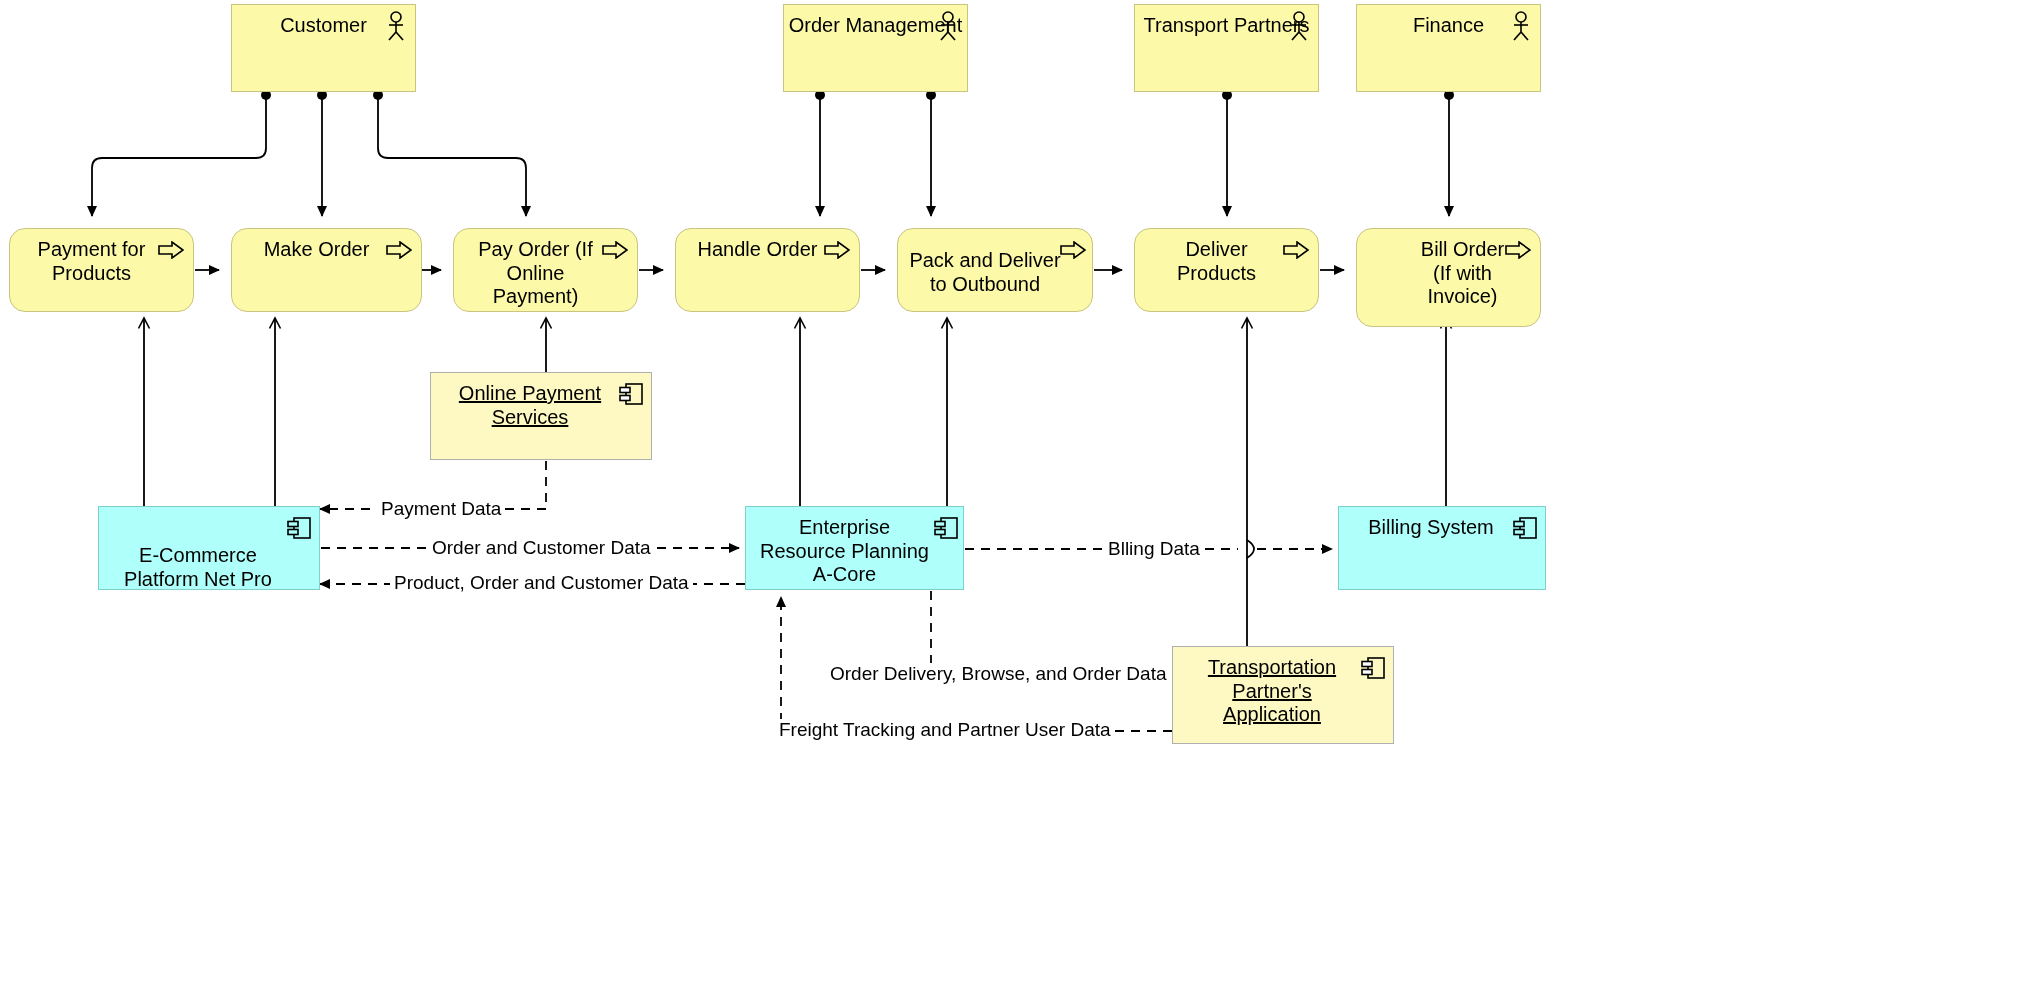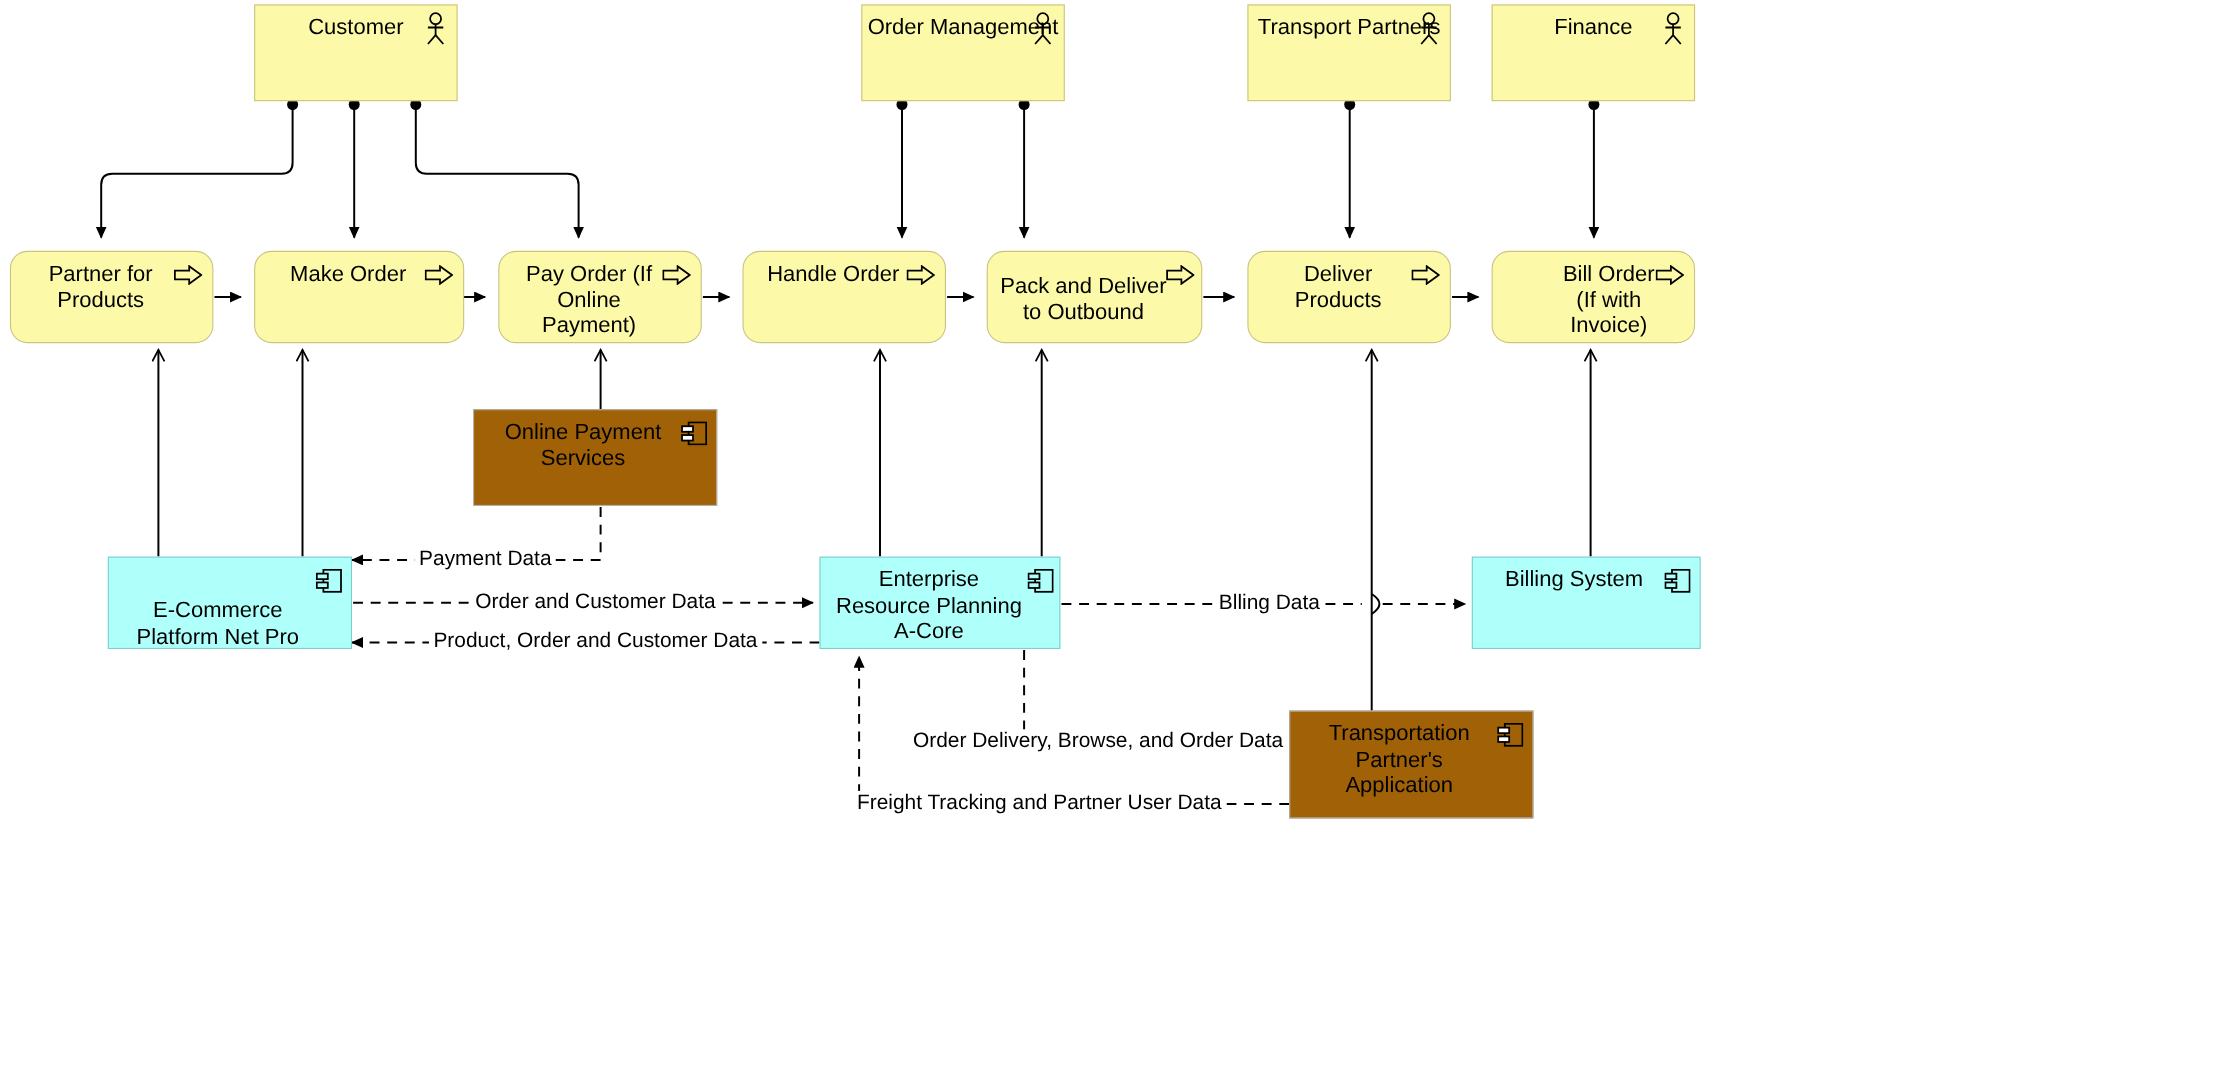--- a/index.html
+++ b/index.html
@@ -8,21 +8,21 @@
   svg.layer{position:absolute;left:0;top:0;width:2034px;height:992px;}
   .node{position:absolute;box-sizing:border-box;display:flex;align-items:flex-start;justify-content:center;}
   .node .label{
     position:relative;z-index:2;text-align:center;line-height:1.18;
     font-size:20px;color:#000;padding-top:9px;width:100%;
     font-family:"Liberation Sans",sans-serif;
   }
   .actor{background:#fcf9a8;border:1px solid #c9c480;}
   .process{background:#fcf9a8;border:1px solid #c9c480;border-radius:16px;}
   .app{background:#affffb;border:1px solid #7fcfcb;}
-  .app-white{background:#a16207;border:1px solid #b0b0b0;}
+  .app-white{background:#fef9c3;border:1px solid #b0b0b0;text-decoration:underline;}
   .icon{position:absolute;z-index:3;}
   .edge-label{
     position:absolute;font-size:19px;color:#000;white-space:nowrap;
     background:#fff;padding:0 4px;z-index:5;
     font-family:"Liberation Sans",sans-serif;
   }
 </style>
 </head>
 <body>
 
@@ -123,21 +123,21 @@
     <svg class="icon" style="right:8px;top:6px;" width="22" height="30" viewBox="0 0 22 30">
       <circle cx="11" cy="6" r="5" fill="none" stroke="#000" stroke-width="1.6"></circle>
       <line x1="11" y1="11" x2="11" y2="21" stroke="#000" stroke-width="1.6"></line>
       <line x1="4" y1="14" x2="18" y2="14" stroke="#000" stroke-width="1.6"></line>
       <line x1="11" y1="21" x2="4" y2="29" stroke="#000" stroke-width="1.6"></line>
       <line x1="11" y1="21" x2="18" y2="29" stroke="#000" stroke-width="1.6"></line>
     </svg>
   </div>
 
   <div class="node process" style="left:9px;top:228px;width:185px;height:84px;">
-    <div class="label" style="padding:9px 34px 0 14px;">Partner for Products</div>
+    <div class="label" style="padding:9px 34px 0 14px;">Payment for Products</div>
     <svg class="icon" style="right:9px;top:12px;" width="26" height="18" viewBox="0 0 26 18">
       <path d="M1,5 L14,5 L14,1 L25,9 L14,17 L14,13 L1,13 z" fill="none" stroke="#000" stroke-width="1.6" stroke-linejoin="miter"></path>
     </svg>
   </div>
 
   <div class="node process" style="left:231px;top:228px;width:191px;height:84px;">
     <div class="label" style="padding:9px 34px 0 14px;">Make Order</div>
     <svg class="icon" style="right:9px;top:12px;" width="26" height="18" viewBox="0 0 26 18">
       <path d="M1,5 L14,5 L14,1 L25,9 L14,17 L14,13 L1,13 z" fill="none" stroke="#000" stroke-width="1.6" stroke-linejoin="miter"></path>
     </svg>
@@ -164,21 +164,21 @@
     </svg>
   </div>
 
   <div class="node process" style="left:1134px;top:228px;width:185px;height:84px;">
     <div class="label" style="padding:9px 34px 0 14px;">Deliver Products</div>
     <svg class="icon" style="right:9px;top:12px;" width="26" height="18" viewBox="0 0 26 18">
       <path d="M1,5 L14,5 L14,1 L25,9 L14,17 L14,13 L1,13 z" fill="none" stroke="#000" stroke-width="1.6" stroke-linejoin="miter"></path>
     </svg>
   </div>
 
-  <div class="node process" style="left:1356px;top:228px;width:185px;height:84px;padding-left:48px;">
+  <div class="node process" style="left:1356px;top:228px;width:185px;height:99px;padding-left:48px;">
     <div class="label" style="padding:9px 34px 0 14px;">Bill Order (If with Invoice)</div>
     <svg class="icon" style="right:9px;top:12px;" width="26" height="18" viewBox="0 0 26 18">
       <path d="M1,5 L14,5 L14,1 L25,9 L14,17 L14,13 L1,13 z" fill="none" stroke="#000" stroke-width="1.6" stroke-linejoin="miter"></path>
     </svg>
   </div>
 
   <div class="node app-white" style="left:430px;top:372px;width:222px;height:88px;">
     <div class="label" style="padding:9px 36px 0 14px;">Online Payment Services</div>
     <svg class="icon" style="right:8px;top:10px;" width="24" height="22" viewBox="0 0 24 22">
       <rect x="7" y="1" width="16" height="20" fill="none" stroke="#000" stroke-width="1.6"></rect>

